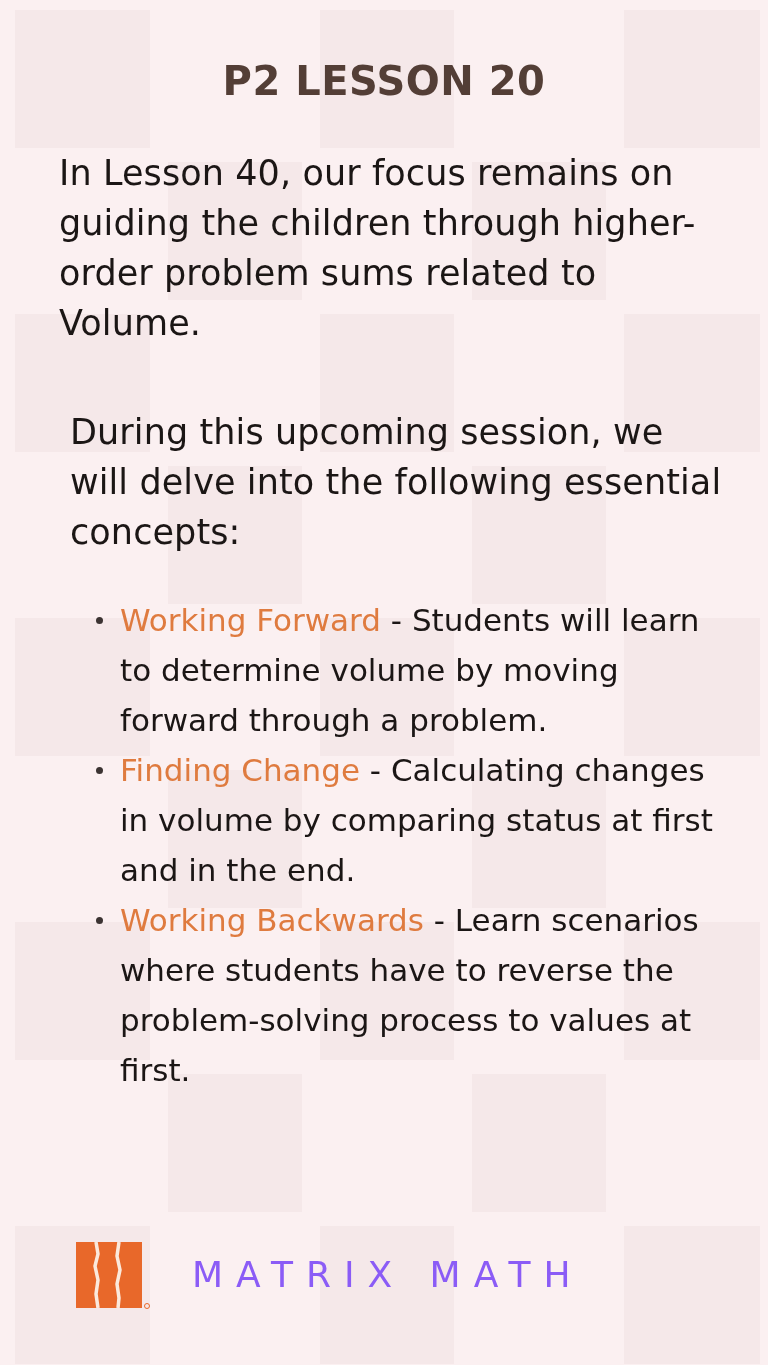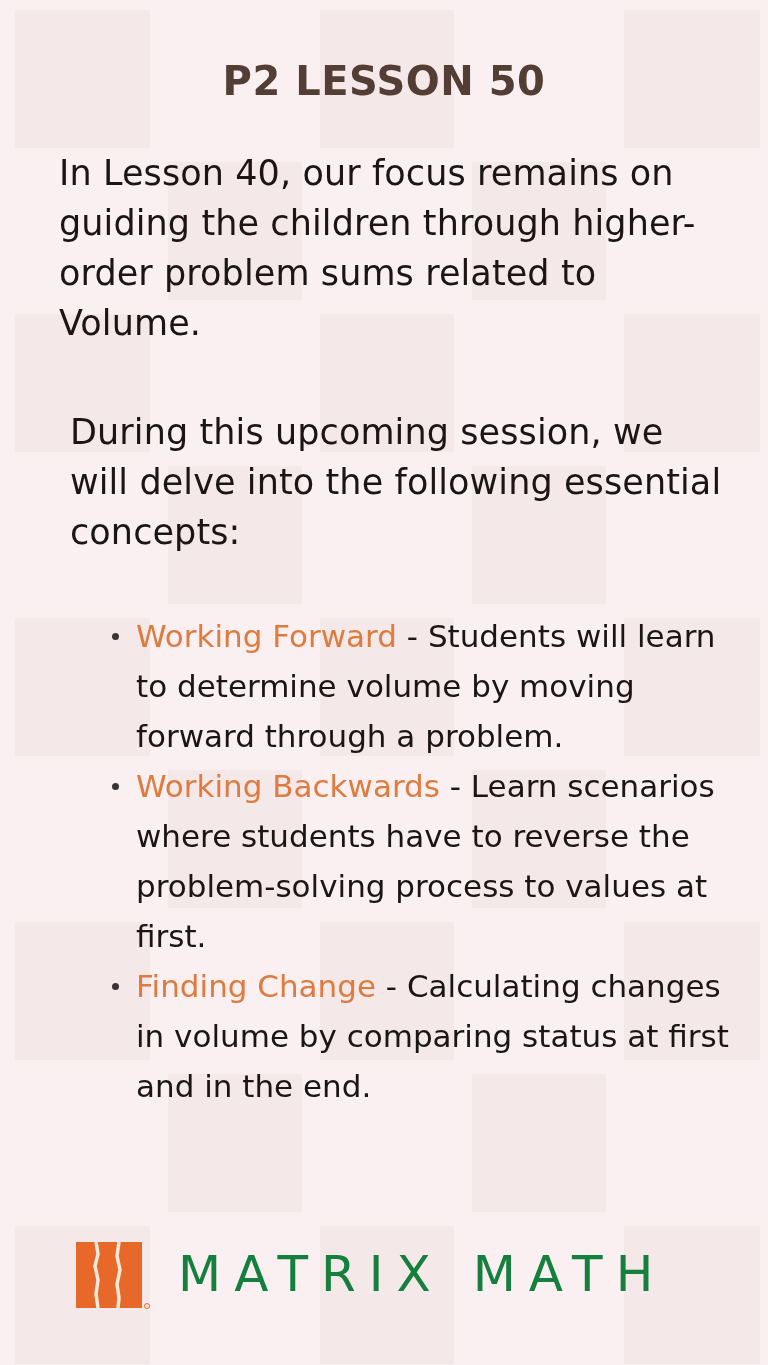--- a/index.html
+++ b/index.html
@@ -21,42 +21,42 @@
   .para {
     position: absolute; left: 59px; width: 660px;
     font-family: "DejaVu Sans", sans-serif;
     font-size: 35px; line-height: 50px; color: #1b1615;
     letter-spacing: 0.1px;
   }
   .p1 { top: 148px; }
   .p2 { top: 396px; }
   .bullets {
     position: absolute; left: 90px; top: 595px; width: 640px;
-    list-style: none; margin: 16px; padding: 0;
+    list-style: none; margin: 0; padding: 0;
     font-family: "DejaVu Sans", sans-serif;
     font-size: 31px; line-height: 50px; color: #1b1615;
   }
   .bullets li { position: relative; padding-left: 30px; }
   .bullets li .dot {
     position: absolute; left: 6px; top: 22px; width: 7px; height: 7px;
     border-radius: 50%; background: #3b3332;
   }
   .accent { color: #df7b3f; }
   .logo {
     position: absolute; left: 76px; top: 1238px; height: 72px; width: 660px;
     display: flex; align-items: center;
   }
   .logo-mark {
     position: relative; width: 68px; height: 68px;
   }
   .logo-mark svg { display: block; }
   .logo-text {
-    margin-left: 34px;
+    margin-left: 48px;
     font-family: "DejaVu Sans", sans-serif; font-weight: normal;
-    font-size: 50px; letter-spacing: 13px; color: #15803d;
+    font-size: 36px; letter-spacing: 13px; color: #8b5cf6;
   }
 </style>
 </head>
 <body>
 
 <div class="bg-tiles" id="tiles">
     <div class="t" style="left: 15px; width: 135px; top: 10px; height: 138px;"></div>
     <div class="t" style="left: 320px; width: 134px; top: 10px; height: 138px;"></div>
     <div class="t" style="left: 624px; width: 136px; top: 10px; height: 138px;"></div>
     <div class="t" style="left: 168px; width: 134px; top: 162px; height: 138px;"></div>
@@ -75,38 +75,38 @@
     <div class="t" style="left: 320px; width: 134px; top: 922px; height: 138px;"></div>
     <div class="t" style="left: 624px; width: 136px; top: 922px; height: 138px;"></div>
     <div class="t" style="left: 168px; width: 134px; top: 1074px; height: 138px;"></div>
     <div class="t" style="left: 472px; width: 134px; top: 1074px; height: 138px;"></div>
     <div class="t" style="left: 15px; width: 135px; top: 1226px; height: 138px;"></div>
     <div class="t" style="left: 320px; width: 134px; top: 1226px; height: 138px;"></div>
     <div class="t" style="left: 624px; width: 136px; top: 1226px; height: 138px;"></div>
   </div>
 
 <div class="page">
-  <h1 class="title" style="margin:0;">P2 LESSON 50</h1>
+  <h1 class="title" style="margin:0;">P2 LESSON 20</h1>
 
   <p class="para p1" style="margin:0;">In Lesson 40, our focus remains on guiding the children through higher-order problem sums related to Volume.</p>
 
   <p class="para p2" style="margin:11px;">During this upcoming session, we will delve into the following essential concepts:</p>
 
   <ul class="bullets">
     <li>
       <span class="dot"></span>
       <span class="accent">Working Forward</span><span> - </span><span>Students will learn to determine volume by moving forward through a problem.</span>
     </li>
     <li>
       <span class="dot"></span>
-      <span class="accent">Working Backwards</span><span> - </span><span>Learn scenarios where students have to reverse the problem-solving process to values at first.</span>
+      <span class="accent">Finding Change</span><span> - </span><span>Calculating changes in volume by comparing status at first and in the end.</span>
     </li>
     <li>
       <span class="dot"></span>
-      <span class="accent">Finding Change</span><span> - </span><span>Calculating changes in volume by comparing status at first and in the end.</span>
+      <span class="accent">Working Backwards</span><span> - </span><span>Learn scenarios where students have to reverse the problem-solving process to values at first.</span>
     </li>
   </ul>
 
   <div class="logo">
     <div class="logo-mark">
       <svg width="76" height="70" viewBox="0 0 76 70">
         <rect x="0" y="2" width="66" height="66" fill="#e8682a"></rect>
         <path d="M20 2 L22 14 L19 26 L22 40 L20 54 L22 68" stroke="#fbe9dc" stroke-width="3.5" fill="none"></path>
         <path d="M43 2 L41 16 L44 30 L41 44 L43 58 L42 68" stroke="#fbe9dc" stroke-width="3.5" fill="none"></path>
         <circle cx="71" cy="66" r="2.5" fill="none" stroke="#e8682a" stroke-width="1"></circle>

